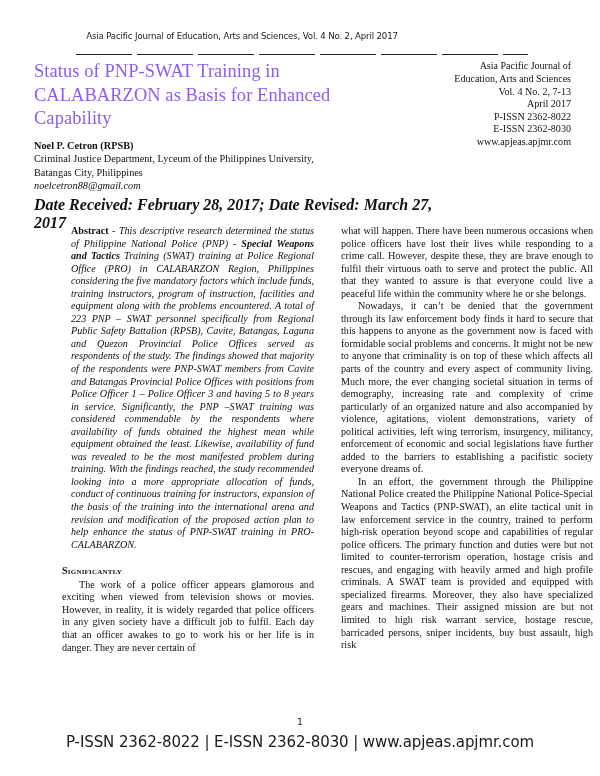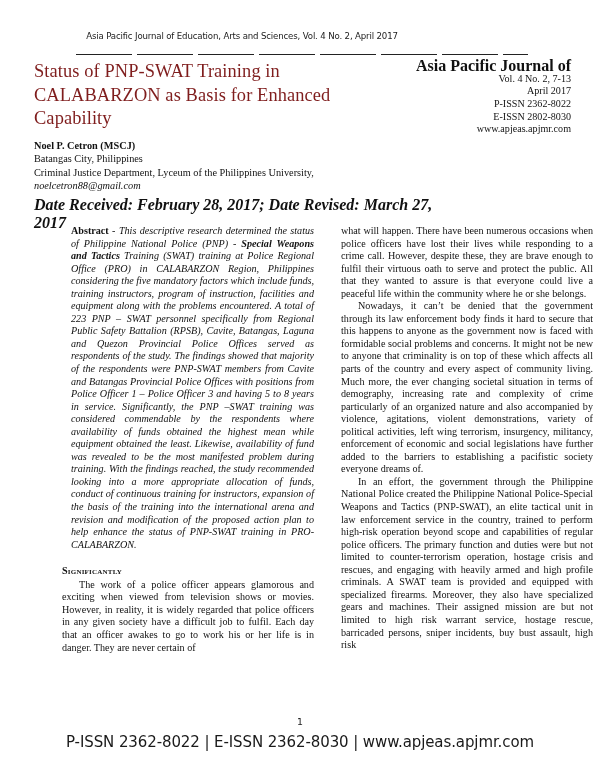--- a/index.html
+++ b/index.html
@@ -55,38 +55,38 @@
     position: absolute;
     left: 34px;
     top: 60px;
     width: 300px;
   }
   .paper-title {
     font-size: 18.4px;
     line-height: 23.5px;
     font-weight: 400;
     margin: 0;
-    color: #7f1d1d;
+    color: #8b5cf6;
     letter-spacing: 0.1px;
   }
 
   
   .masthead {
     position: absolute;
     right: 29px;
     top: 60px;
     width: 185px;
     text-align: right;
     font-size: 10.1px;
     line-height: 12.6px;
     color: #111;
   }
   .masthead .mj-name {
-    font-weight: bold;
-    font-size: 16px;
+    font-weight: normal;
+    font-size: 10px;
     line-height: 12.8px;
   }
   .masthead .mj-line { display: block; }
 
   
   .author-block {
     position: absolute;
     left: 34px;
     top: 139px;
     width: 330px;
@@ -193,31 +193,32 @@
   <div class="running-head">Asia Pacific Journal of Education, Arts and Sciences, Vol. 4 No. 2, April 2017</div>
 
   <div class="head-rule"></div>
 
   <div class="title-block">
     <h1 class="paper-title">Status of PNP-SWAT Training in CALABARZON as Basis for Enhanced Capability</h1>
   </div>
 
   <div class="masthead">
     <span class="mj-name mj-line">Asia Pacific Journal of</span>
+    <span class="mj-name mj-line">Education, Arts and Sciences</span>
     <span class="mj-line">Vol. 4 No. 2, 7-13</span>
     <span class="mj-line">April 2017</span>
     <span class="mj-line">P-ISSN 2362-8022</span>
-    <span class="mj-line">E-ISSN 2802-8030</span>
+    <span class="mj-line">E-ISSN 2362-8030</span>
     <span class="mj-line">www.apjeas.apjmr.com</span>
   </div>
 
   <div class="author-block">
-    <span class="author-name">Noel P. Cetron (MSCJ)</span>
+    <span class="author-name">Noel P. Cetron (RPSB)</span>
+    <span class="author-affil">Criminal Justice Department, Lyceum of the Philippines University,</span>
     <span class="author-affil">Batangas City, Philippines</span>
-    <span class="author-affil">Criminal Justice Department, Lyceum of the Philippines University,</span>
     <span class="author-email">noelcetron88@gmail.com</span>
   </div>
 
   <div class="dates">Date Received: February 28, 2017; Date Revised: March 27, 2017</div>
 
   <div class="col col-left">
 
     <p class="abstract">
       <span class="lead">Abstract</span><span> - </span><span>This descriptive research determined the status of Philippine National Police (PNP) - </span><span class="bold-it">Special Weapons and Tactics</span><span> Training (SWAT) training at Police Regional Office (PRO) in CALABARZON Region, Philippines considering the five mandatory factors which include funds, training instructors, program of instruction, facilities and equipment along with the problems encountered. A total of 223 PNP – SWAT personnel specifically from Regional Public Safety Battalion (RPSB), Cavite, Batangas, Laguna and Quezon Provincial Police Offices served as respondents of the study. The findings showed that majority of the respondents were PNP-SWAT members from Cavite and Batangas Provincial Police Offices with positions from Police Officer 1 – Police Officer 3 and having 5 to 8 years in service. Significantly, the PNP –SWAT training was considered commendable by the respondents where availability of funds obtained the highest mean while equipment obtained the least. Likewise, availability of fund was revealed to be the most manifested problem during training. With the findings reached, the study recommended looking into a more appropriate allocation of funds, conduct of continuous training for instructors, expansion of the basis of the training into the international arena and revision and modification of the proposed action plan to help enhance the status of PNP-SWAT training in PRO- CALABARZON.</span>
     </p>

